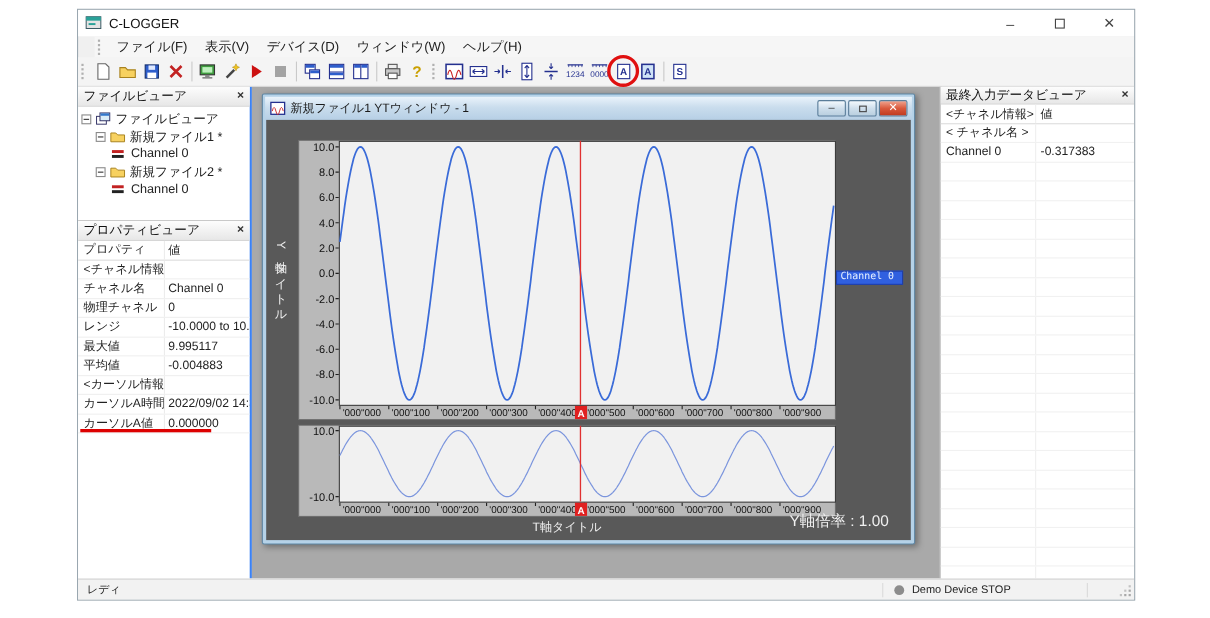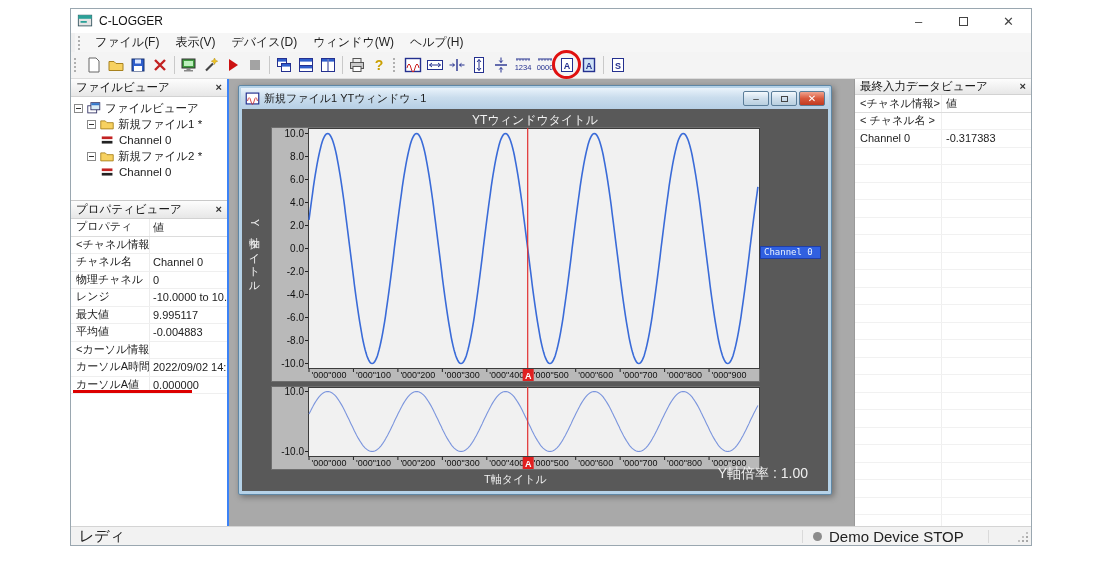--- a/index.html
+++ b/index.html
@@ -13,21 +13,21 @@
   
   .titlebar{position:absolute;left:0;top:0;right:0;height:24px;background:#ffffff;
     display:flex;align-items:center;padding-left:6px;font-size:12px;color:#111;}
   .titlebar .app-icon{width:16px;height:16px;margin-right:6px;display:flex;align-items:center;}
   .win-controls{position:absolute;right:0;top:0;height:24px;display:flex;}
   .win-btn{width:45px;height:24px;display:flex;align-items:center;justify-content:center;
     font-size:13px;color:#444;}
   .win-btn .sq{width:9px;height:9px;border:1px solid #444;}
 
   
-  .menubar{position:absolute;left:4px;top:24px;right:0;height:19px;background:#f6f6f6;
+  .menubar{position:absolute;left:15px;top:24px;right:0;height:19px;background:#f6f6f6;
     display:flex;align-items:center;font-size:12px;color:#222;}
   .grip{width:5px;height:14px;border-left:2px dotted #b0b0b0;margin:0 4px 0 3px;}
   .menu-item{padding:2px 8px;}
 
   
   .toolbar{position:absolute;left:0;top:43px;right:0;height:27px;background:#f4f4f4;
     border-bottom:1px solid #dcdcdc;display:flex;align-items:center;}
   .tb-btn{width:22px;height:24px;display:flex;align-items:center;justify-content:center;position:relative;}
   .tb-sep{width:1px;height:18px;background:#c9c9c9;margin:0 3px;}
   .annot-circle{position:absolute;left:-4px;top:-3px;width:29px;height:29px;border:3px solid #e01010;
@@ -86,21 +86,21 @@
   .chart-upper{position:absolute;left:29px;top:18px;}
   .chart-lower{position:absolute;left:29px;top:277px;}
   .channel-tag{position:absolute;left:518px;width:61px;height:13px;background:#3060e0;border:1px solid #1f3fa8;
     color:#e8f2ff;font-family:"DejaVu Sans Mono",monospace;font-size:9px;display:flex;align-items:center;
     padding-left:3px;white-space:nowrap;}
   .taxis-title{position:absolute;left:29px;top:363px;width:489px;text-align:center;color:#f0f0f0;font-size:11px;}
   .y-mult{position:absolute;right:20px;top:356px;color:#f0f0f0;font-size:14px;text-align:center;}
 
   
   .statusbar{position:absolute;left:0;bottom:0;right:0;height:19px;background:#f2f2f2;
-    border-top:1px solid #d4d4d4;display:flex;align-items:center;font-size:15px;color:#222;}
+    border-top:1px solid #d4d4d4;display:flex;align-items:center;font-size:10px;color:#222;}
   .sb-left{flex:1;padding-left:8px;}
   .sb-div{width:1px;height:13px;background:#dadada;}
   .sb-device{width:185px;display:flex;align-items:center;padding-left:10px;gap:7px;}
   .sb-dot{width:9px;height:9px;border-radius:50%;background:#8c8c8c;flex:none;}
   .sb-right{width:42px;height:100%;position:relative;}
   .sb-grip{position:absolute;right:3px;bottom:3px;width:2px;height:2px;background:#a8a8a8;
     box-shadow:-4px 0 #a8a8a8,0 -4px #a8a8a8,-8px 0 #c2c2c2,-4px -4px #c2c2c2,0 -8px #c2c2c2;}
 
   svg text{font-family:"Liberation Sans","DejaVu Sans",sans-serif;}
 </style>
@@ -407,21 +407,20 @@
           <span>新規ファイル1 YTウィンドウ - 1</span>
           <div class="doc-buttons">
             <div class="doc-btn">–</div>
             <div class="doc-btn">
                 <span class="sq"></span>
               </div>
             <div class="doc-btn close">✕</div>
           </div>
         </div>
         <div class="doc-content">
-          <div class="yt-title">YTウィンドウタイトル</div>
           <div class="yaxis-title">Y軸タイトル</div>
           <div class="chart-upper" id="chart-upper"><svg width="489" height="255">
                 <rect x="0.5" y="0.5" width="488" height="254" fill="#b9b9b9" stroke="#6e6e6e"></rect>
                 <rect x="37.5" y="1.5" width="451" height="240" fill="#f1f1f1" stroke="#3c3c3c"></rect>
                 <text x="33" y="10" text-anchor="end" font-size="10" fill="#111">10.0</text>
                 <line x1="34" y1="6.5" x2="37" y2="6.5" stroke="#222"></line>
                 <text x="33" y="33" text-anchor="end" font-size="10" fill="#111">8.0</text>
                 <line x1="34" y1="29.5" x2="37" y2="29.5" stroke="#222"></line>
                 <text x="33" y="56" text-anchor="end" font-size="10" fill="#111">6.0</text>
                 <line x1="34" y1="52.5" x2="37" y2="52.5" stroke="#222"></line>

